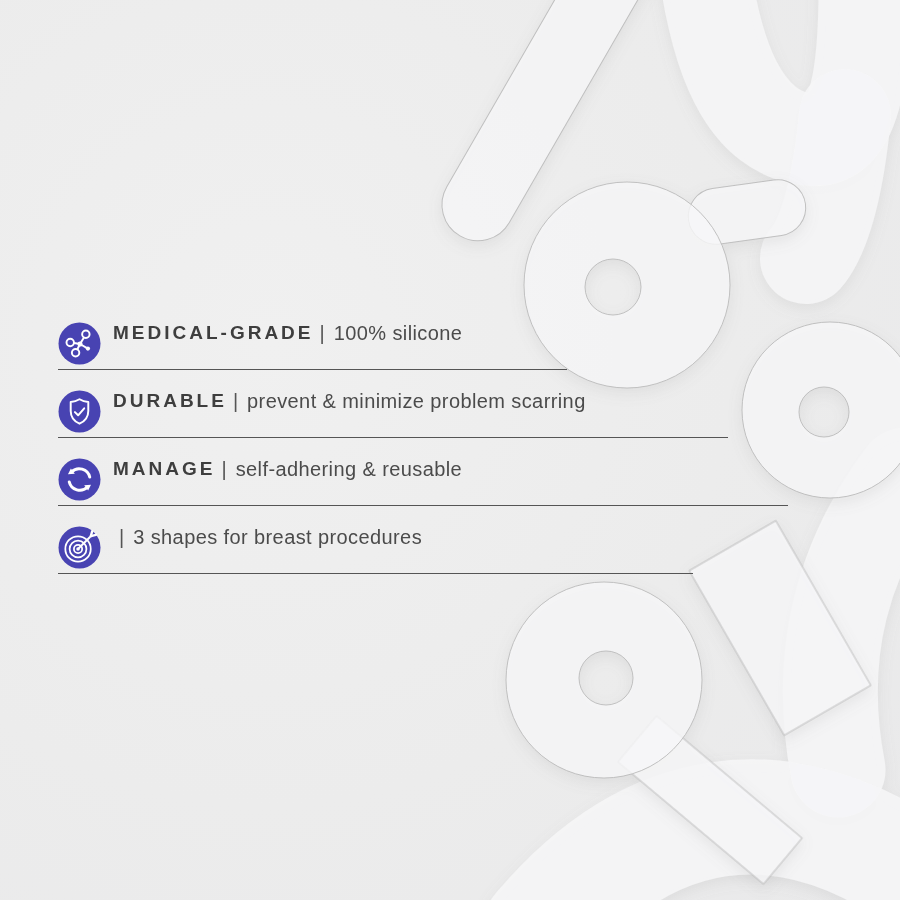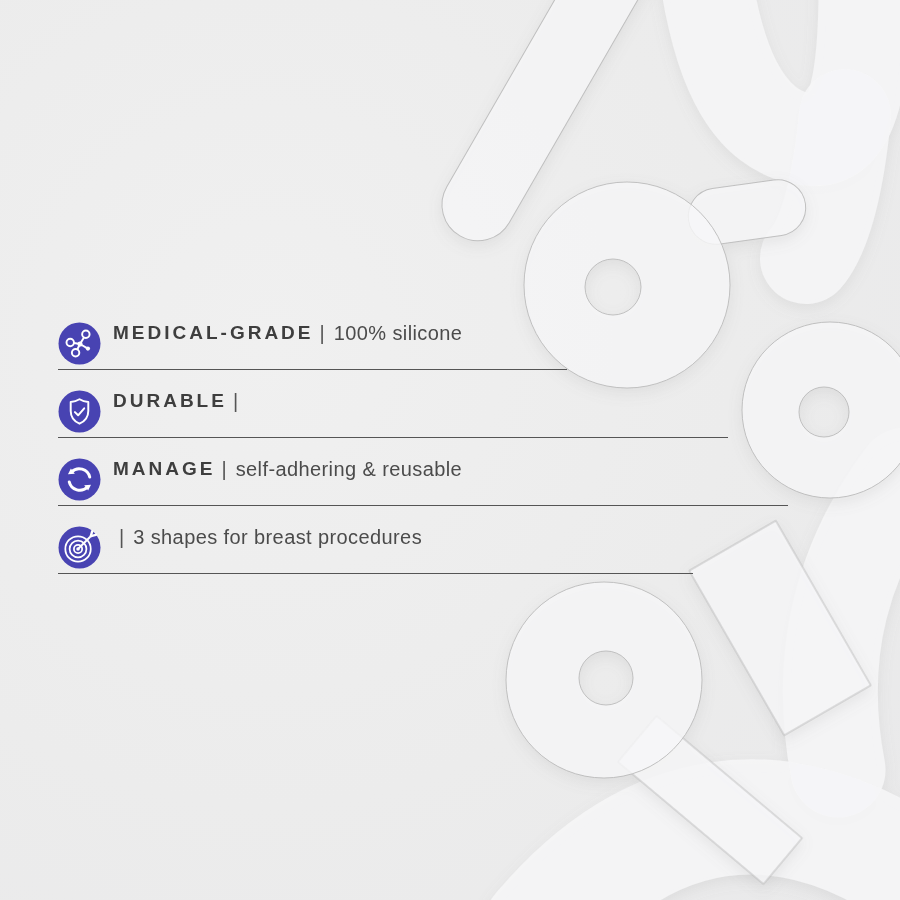--- a/index.html
+++ b/index.html
@@ -101,20 +101,21 @@
       <div class="row-main">
         <span class="icon-badge">
           <svg width="43" height="43" viewBox="0 0 44 44">
             <circle cx="22" cy="22" r="21.5" fill="#4843b2"></circle>
             <path d="M22 9.5 c2.8 1.8 5.9 2.6 9 2.7 v9.3 c0 6.6 -3.7 10.6 -9 13 c-5.3 -2.4 -9 -6.4 -9 -13 v-9.3 c3.1 -0.1 6.2 -0.9 9 -2.7 Z" fill="none" stroke="#ffffff" stroke-width="2" stroke-linejoin="round"></path>
             <path d="M17.3 22.6 l3.3 3.3 l6.2 -7.2" fill="none" stroke="#ffffff" stroke-width="2" stroke-linecap="round" stroke-linejoin="round"></path>
           </svg>
         </span>
         <span class="label">DURABLE</span>
         <span class="sep">|</span>
+        <span class="desc">prevent &amp; minimize problem scarring</span>
       </div>
       <div class="divider"></div>
     </div>
 
     <div class="feature-row">
       <div class="row-main">
         <span class="icon-badge">
           <svg width="43" height="43" viewBox="0 0 44 44">
             <circle cx="22" cy="22" r="21.5" fill="#4843b2"></circle>
             <path d="M32.5 19.5 a11 11 0 0 0 -18.6 -5.2" fill="none" stroke="#ffffff" stroke-width="3" stroke-linecap="round"></path>

